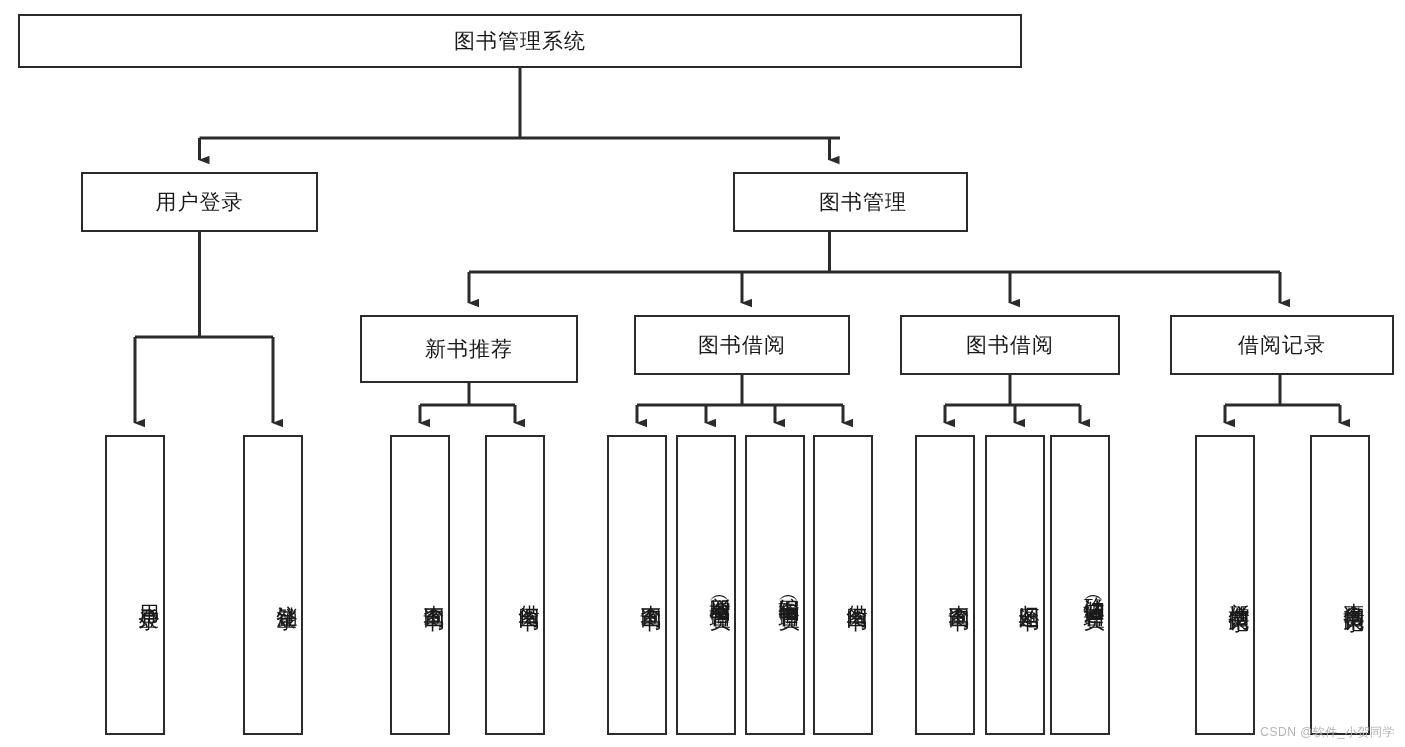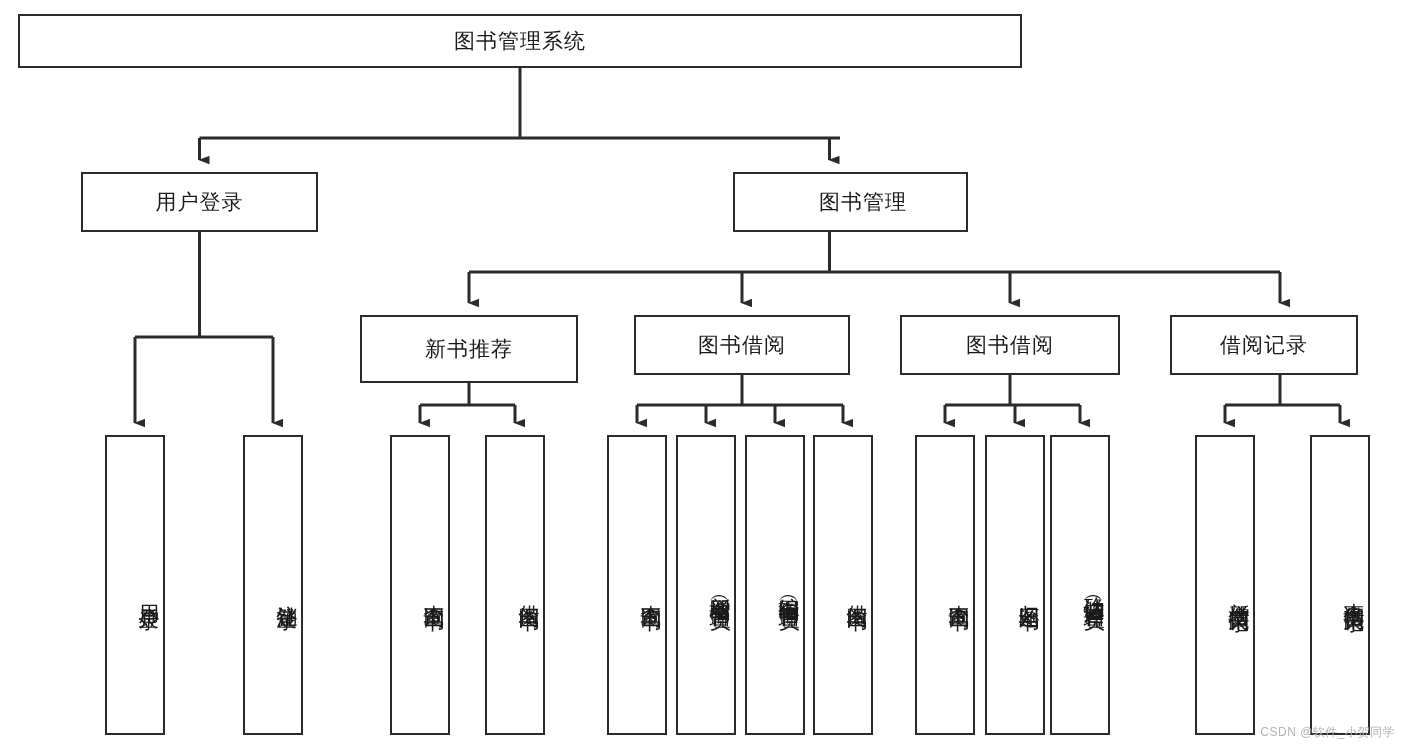--- a/index.html
+++ b/index.html
@@ -138,21 +138,21 @@
 
   <div class="node horizontal" style="left: 360px; top: 315px; width: 218px; height: 68px;">
     <span class="node-label">新书推荐</span>
   </div>
   <div class="node horizontal" style="left: 634px; top: 315px; width: 216px; height: 60px;">
     <span class="node-label">图书借阅</span>
   </div>
   <div class="node horizontal" style="left: 900px; top: 315px; width: 220px; height: 60px;">
     <span class="node-label">图书借阅</span>
   </div>
-  <div class="node horizontal" style="left: 1170px; top: 315px; width: 188px; height: 60px; align-items: center;">
+  <div class="node horizontal" style="left: 1170px; top: 315px; width: 224px; height: 60px; align-items: center;">
     <span class="node-label">借阅记录</span>
   </div>
 
   <div class="node vertical" style="left: 105px; top: 435px; width: 60px; height: 300px;">
     <span class="node-label">用户登录</span>
   </div>
   <div class="node vertical" style="left: 243px; top: 435px; width: 60px; height: 300px;">
     <span class="node-label">注销登录</span>
   </div>
   <div class="node vertical" style="left: 390px; top: 435px; width: 60px; height: 300px;">

